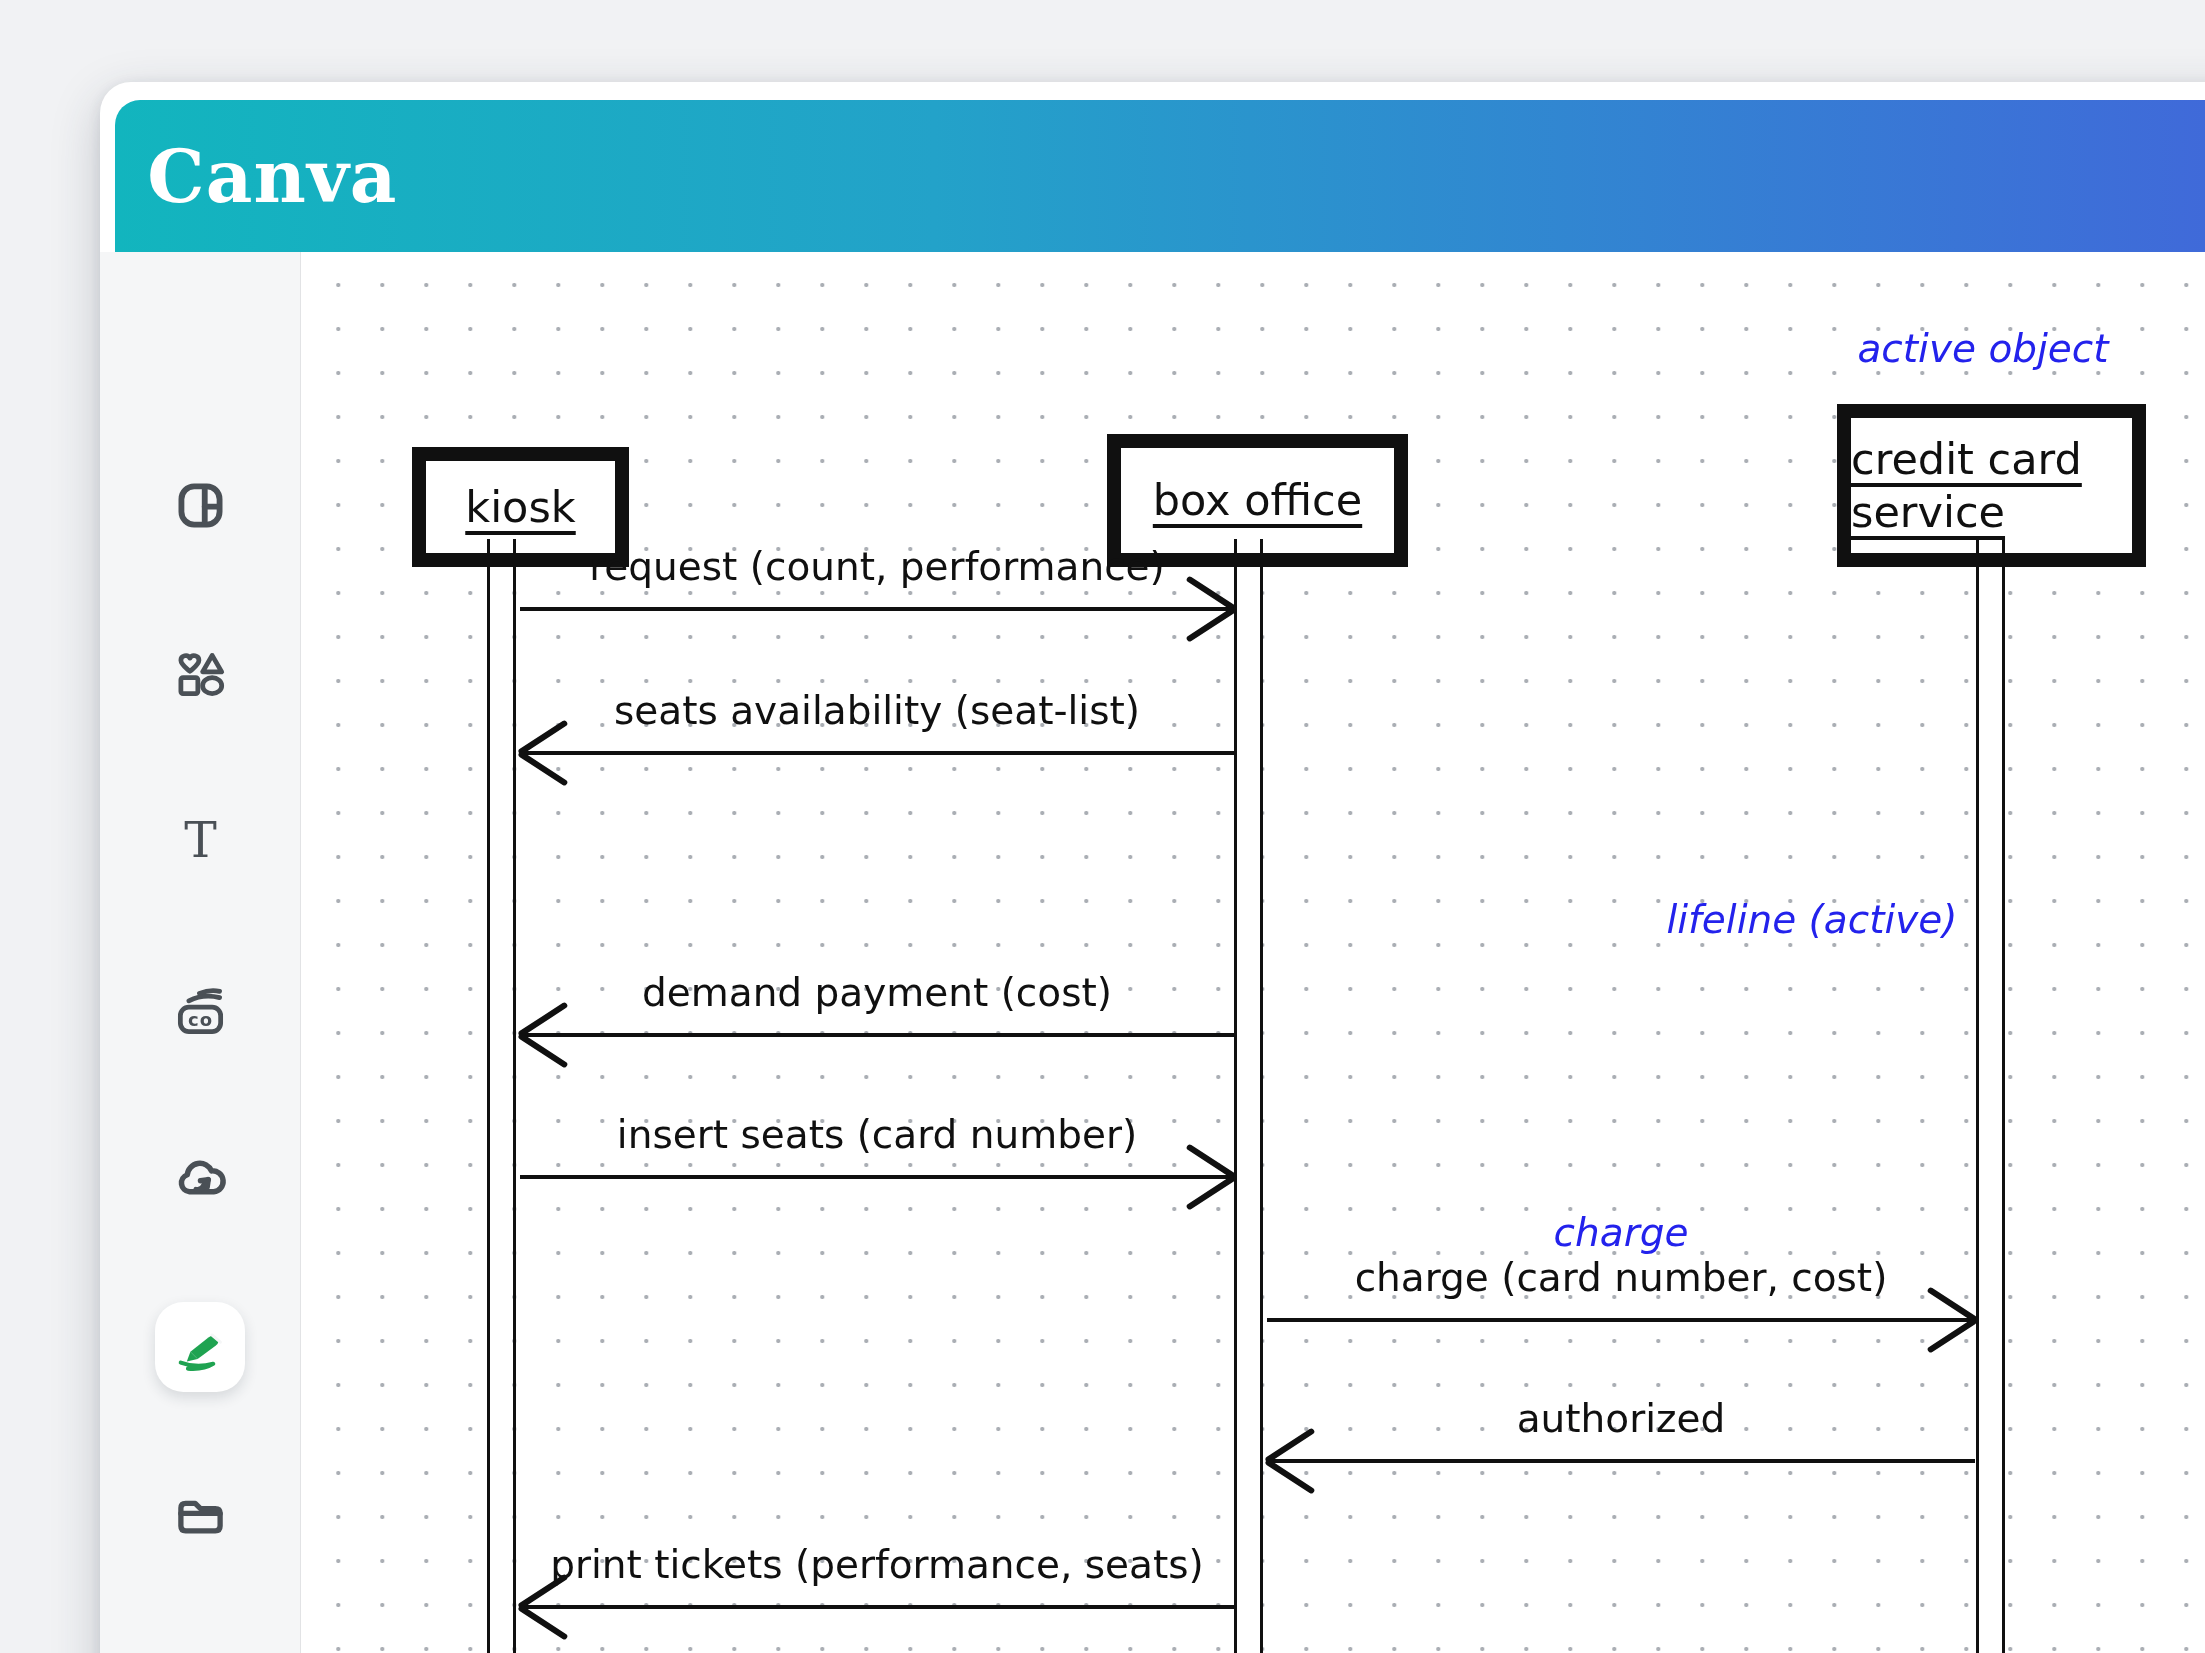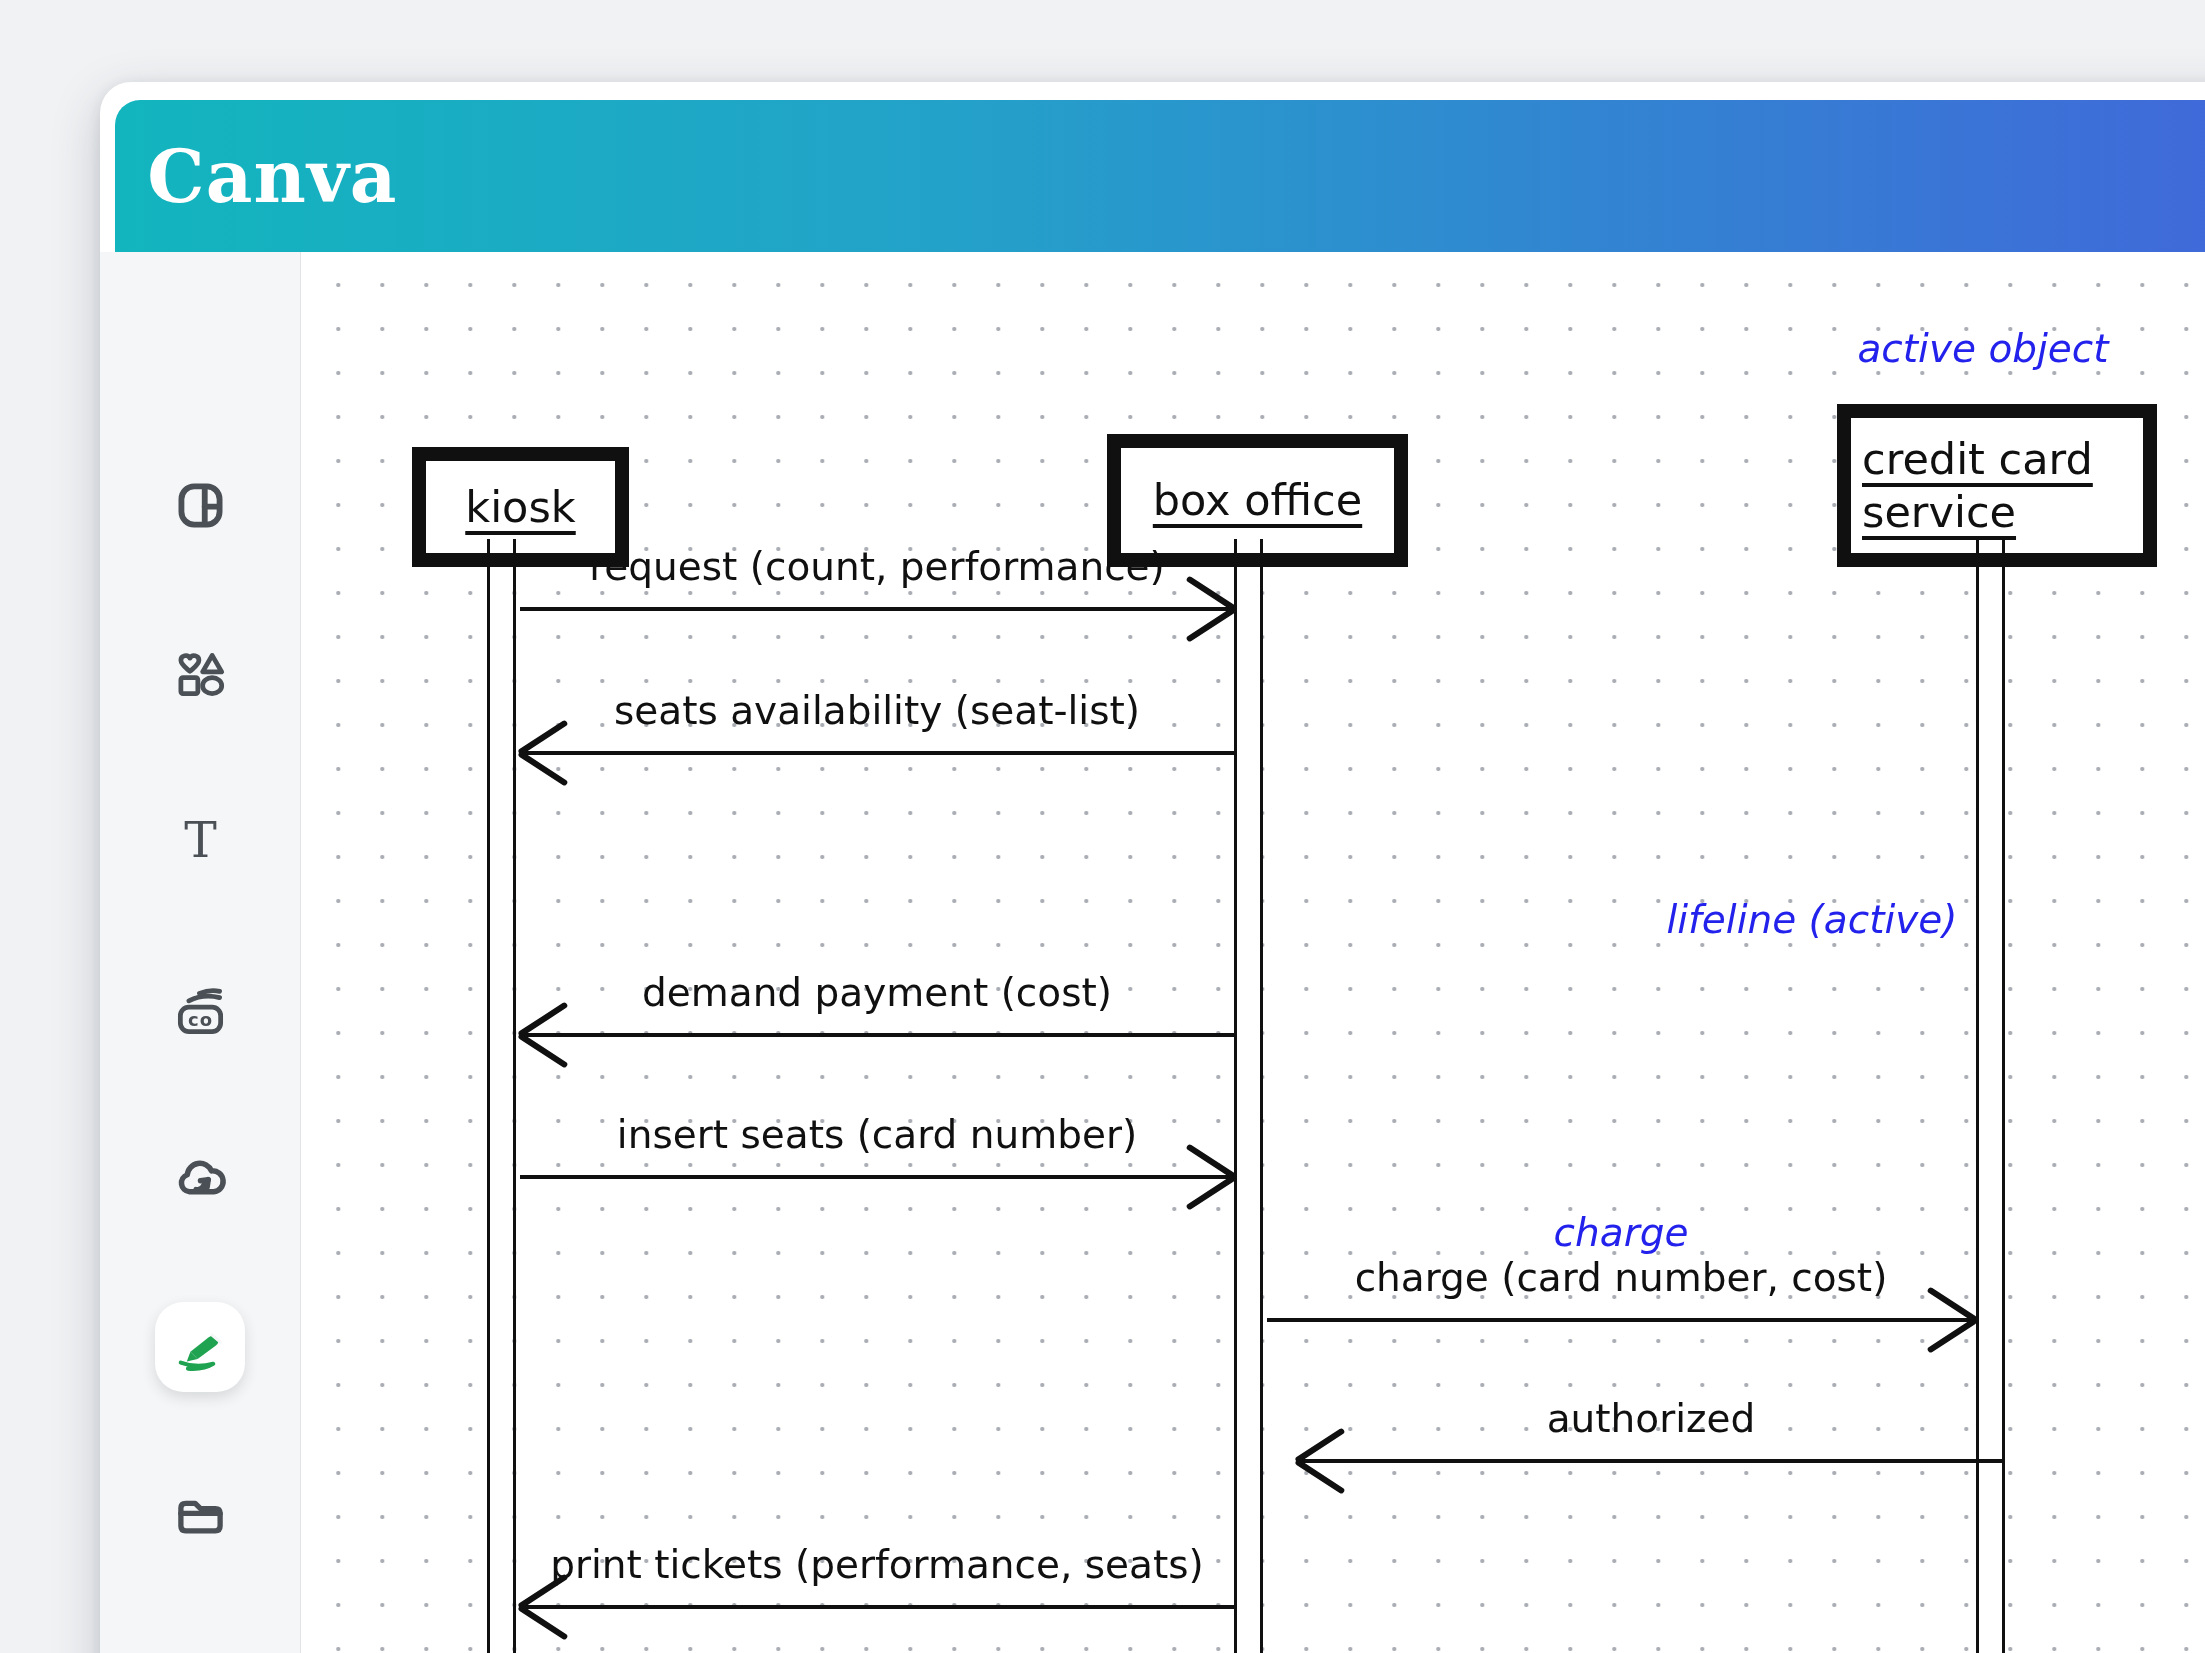--- a/index.html
+++ b/index.html
@@ -26,21 +26,21 @@
   .side-item svg,.side-active svg{display:block;}
 
   .canvas{position:absolute;left:201px;top:170px;right:0;bottom:0;background:#fff;
     background-image:radial-gradient(circle,#AAAEB4 1.9px,rgba(0,0,0,0) 2.3px);
     background-size:44px 44px;background-position:15.3px 11px;}
 
   .actor{position:absolute;background:#fff;border:14.2px solid #101010;
     display:flex;align-items:center;justify-content:center;
     font-size:43px;color:#101010;line-height:53px;text-align:center;}
   .actor .uline{text-decoration:underline;text-decoration-thickness:3.8px;text-underline-offset:8.8px;}
-  .actor.leftalign{justify-content:flex-start;padding-left:11px;text-align:left;}
+  .actor.leftalign{justify-content:flex-start;padding-left:0;text-align:left;}
 
   .lifeline{position:absolute;top:287px;bottom:0;width:23px;
     border-left:3.8px solid #101010;border-right:3.8px solid #101010;}
 
   .msg{position:absolute;height:66px;}
   .msg .line{position:absolute;left:0;right:0;bottom:0;height:4.4px;background:#101010;}
   .msg .label{position:absolute;left:0;right:0;bottom:22px;text-align:center;
     font-size:39px;color:#101010;white-space:nowrap;}
   .msg .arm{position:absolute;width:57px;height:6px;background:#101010;border-radius:3.3px;bottom:-1.1px;}
   .msg.right .arm{right:-1.1px;transform-origin:100% 50%;}
@@ -191,21 +191,21 @@
         <div class="arm down"></div>
     </div>
 
     <div class="msg right" style="left:966px;width:708px;top:1004px">
       <div class="label">charge (card number, cost)</div>
       <div class="line"></div>
       <div class="arm up"></div>
         <div class="arm down"></div>
     </div>
 
-    <div class="msg left" style="left:996px;width:708px;top:1145px">
+    <div class="msg left" style="left:966px;width:708px;top:1145px">
       <div class="label">authorized</div>
       <div class="line"></div>
       <div class="arm up"></div>
         <div class="arm down"></div>
     </div>
 
     <div class="msg left" style="left:219px;width:714px;top:1291px">
       <div class="label">print tickets (performance, seats)</div>
       <div class="line"></div>
       <div class="arm up"></div>

